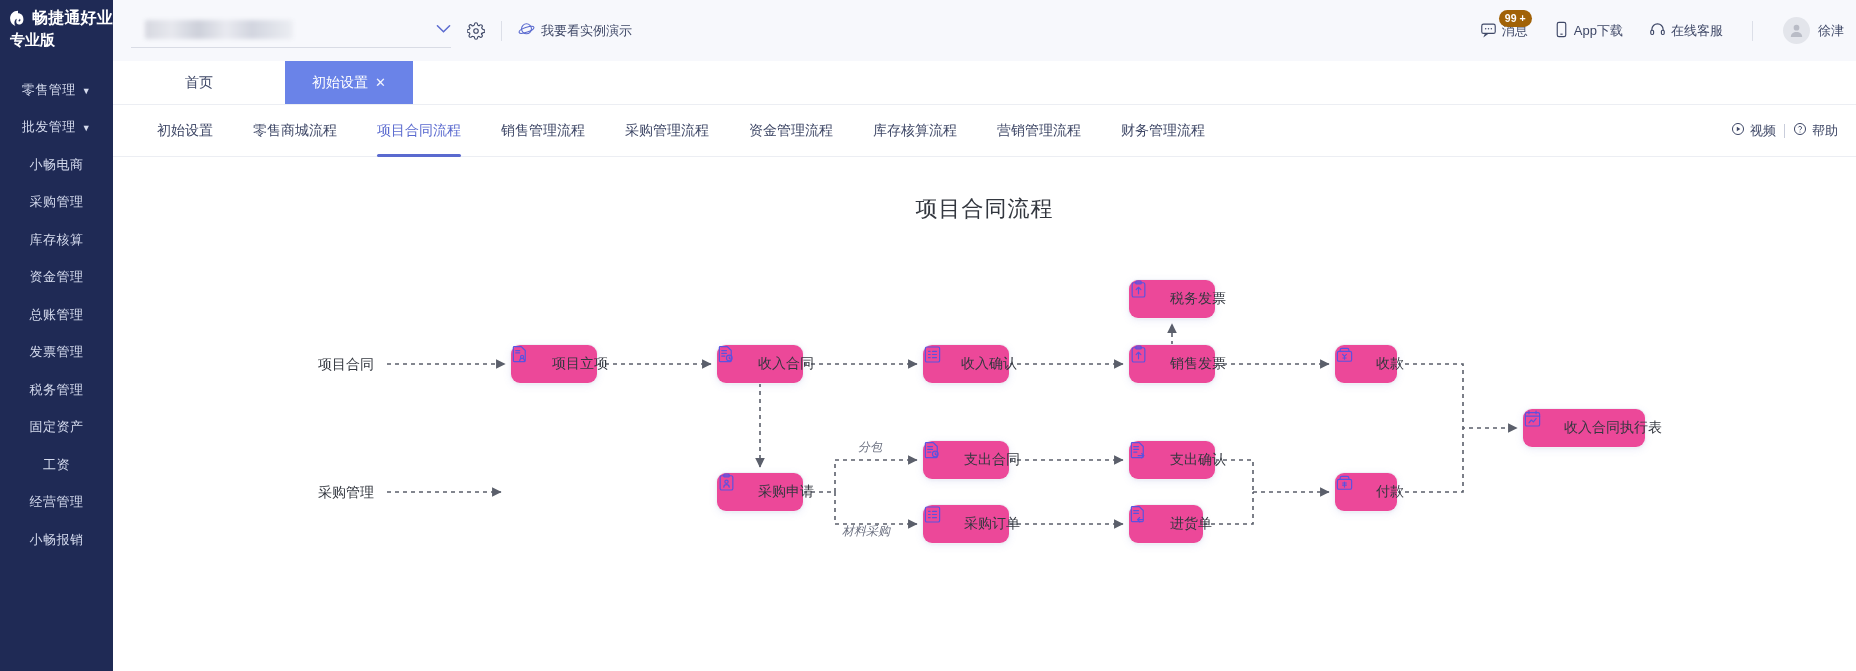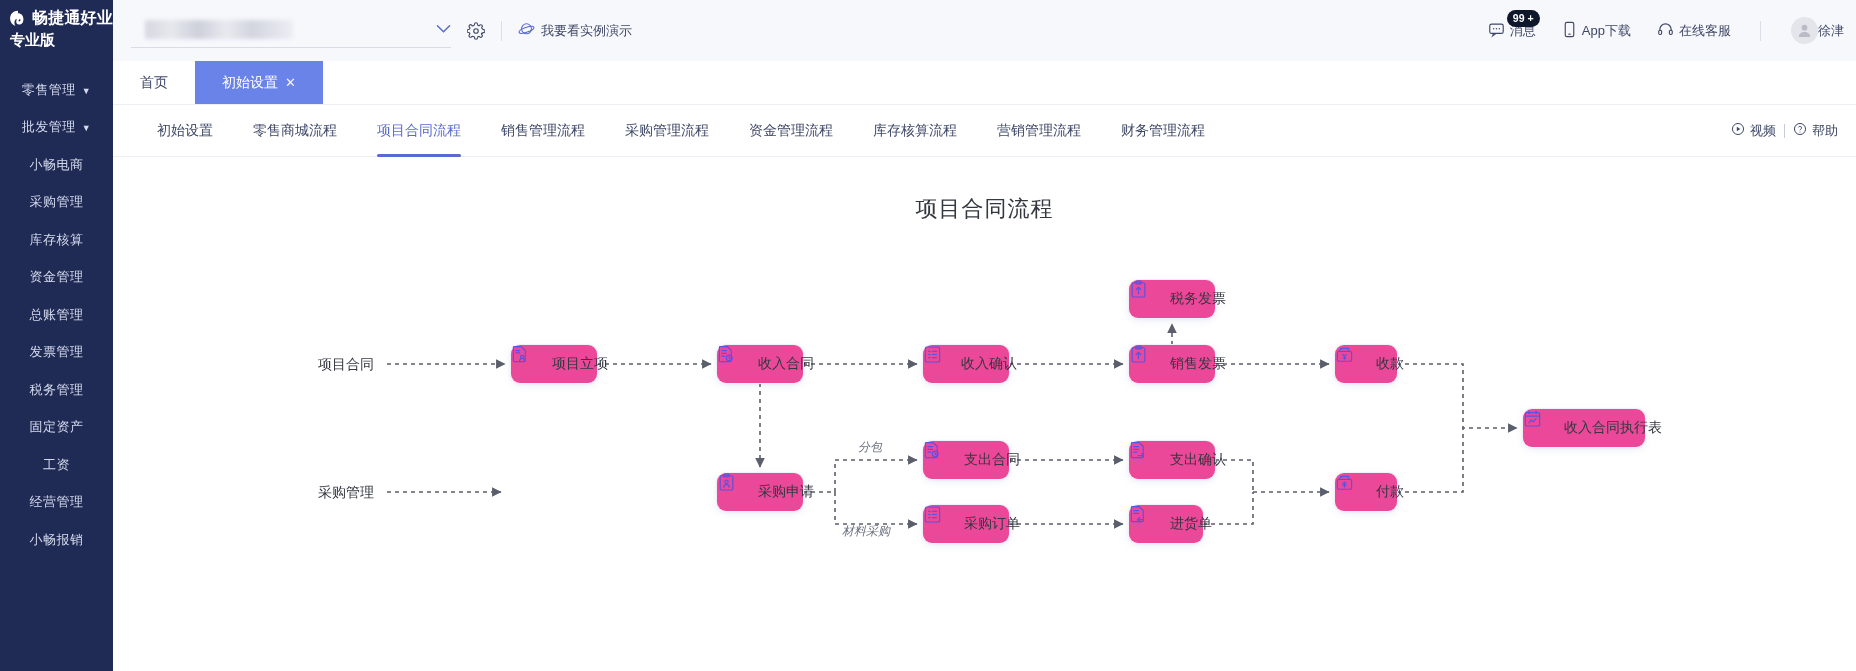--- a/index.html
+++ b/index.html
@@ -68,38 +68,38 @@
   }
   .topbar-right {
     margin-left:auto; display:flex; align-items:center; gap:0; padding-right: 0;
   }
   .hdr-item {
     display:flex; align-items:center; gap:5px; color:#3e4766; font-size:13px;
     cursor:pointer; padding: 0 13px; position: relative; white-space:nowrap;
   }
   .badge {
     position:absolute; top:-11px; left:32px;
-    background:#0f172a; color:#fff; font-size:10.5px; line-height:1;
+    background:#a16207; color:#fff; font-size:10.5px; line-height:1;
     padding:3px 6px 4px; border-radius:9px; font-weight:700; white-space:nowrap;
   }
   .avatar {
     width: 27px; height: 27px; border-radius: 50%; background:#e3e5eb;
     display:flex; align-items:center; justify-content:center; margin-left: 14px;
   }
-  .uname { color:#3e4766; font-size:13px; white-space:nowrap; }
+  .uname { color:#3e4766; font-size:13px; margin-left:8px; white-space:nowrap; }
 
   
   .tabstrip {
     height: 44px; background:#fff; display:flex; align-items:stretch;
     border-bottom: 1px solid #eceef3;
   }
   .tabstrip-inner { display:flex; align-items:stretch; padding-left: 0; }
   .tab {
     display:flex; align-items:center; justify-content:center; gap:7px;
-    padding: 0 27px; font-size:14px; color:#3e4766; cursor:pointer;
+    padding: 0 27px; font-size:14px; color:#3e4766; cursor:pointer;margin-left:45px;
   }
   .tab.active { background:#6a83e8; color:#fff; }
   .tab .x { font-size: 13px; opacity:.92; }
 
   
   .subnav {
     height: 52px; display:flex; align-items:center; position:relative;
     border-bottom:1px solid #eceef3; padding-left: 24px; padding-right:10px;
   }
   .subnav-item {

